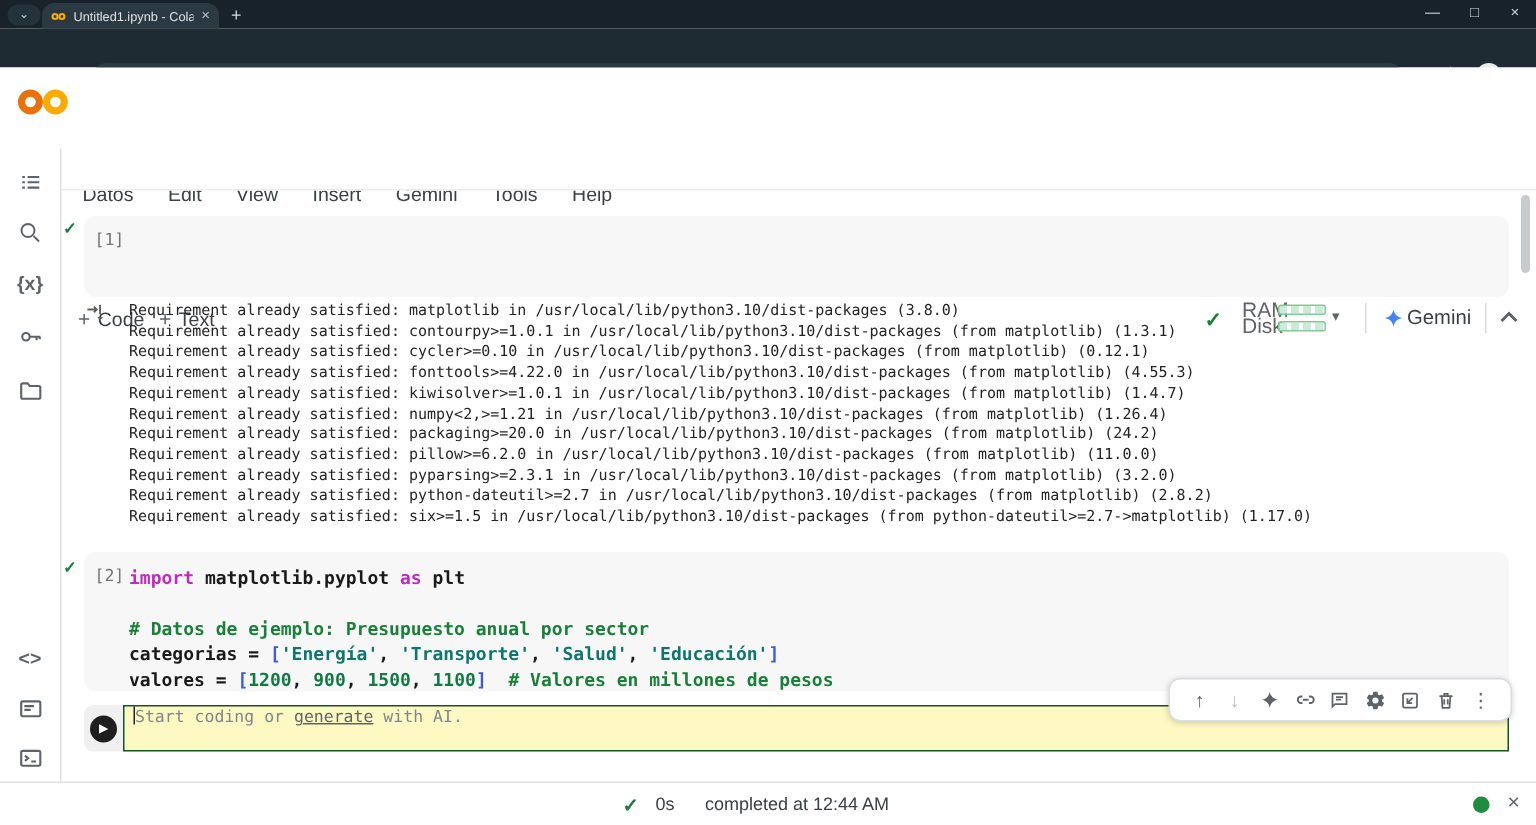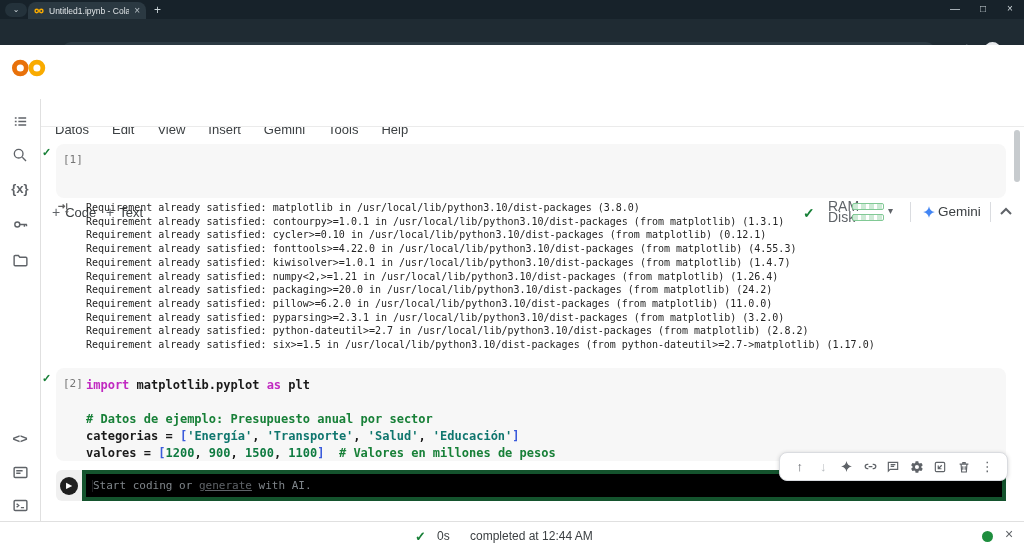--- a/index.html
+++ b/index.html
@@ -294,21 +294,21 @@
       <svg width="14" height="14" viewBox="0 0 24 24" fill="none" stroke="#5f6368" stroke-width="2">
           <path d="M4.5 7h15M10 7V4.5h4V7M7 7l1 13.5h8L17 7M10 10.5v6M14 10.5v6"></path>
         </svg>
     </div>
     <div class="fico">⋮</div>
   </div>
 
   <div class="abs" style="left:56px; top:470px; width:26px; height:31px; background:#f0f0f0; border-radius:6px 0 0 6px; display:flex; align-items:center; justify-content:center;">
     <div style="width:18px; height:18px; border-radius:50%; background:#1f1f1f; color:#fff; font-size:8px; display:flex; align-items:center; justify-content:center;">▶</div>
   </div>
-  <div class="abs mono" style="left:82px; top:470px; width:924px; height:31px; background:#000000; border:4px solid #14532d; display:flex; align-items:center; padding-left:6px;">
+  <div class="abs mono" style="left:82px; top:470px; width:924px; height:31px; background:#fef9c3; border:1px solid #14532d; display:flex; padding-left:6px;">
     <span class="caret"></span>
     <span class="placeholder"><span>Start coding or </span><span class="genlink">generate</span><span> with AI.</span></span>
   </div>
 
   <div class="abs" style="left:1014px; top:130px; width:6px; height:52px; background:#c7cbce; border-radius:3px;"></div>
 
   <div class="abs statusbar">
     <div class="abs gutter-check" style="left:415px; top:7px; font-size:13px;">✓</div>
     <div class="abs sb-text" style="left:437px; top:7px;">0s</div>
     <div class="abs sb-text" style="left:470px; top:7px;">completed at 12:44 AM</div>

